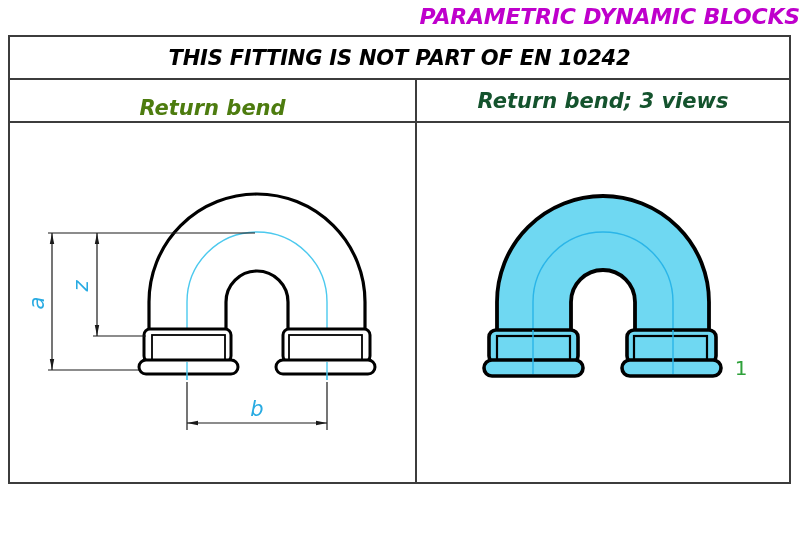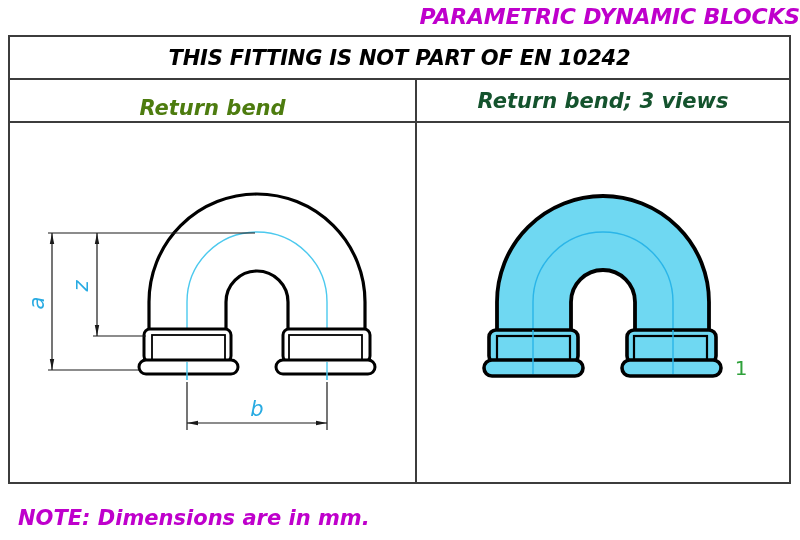--- a/index.html
+++ b/index.html
@@ -112,14 +112,13 @@
       <rect x="497" y="336" width="73" height="24" fill="none" stroke="#000000" stroke-width="2.2"></rect>
       <rect x="634" y="336" width="73" height="24" fill="none" stroke="#000000" stroke-width="2.2"></rect>
       <rect x="484" y="360" width="99" height="16" rx="8" fill="#6fd8f2" stroke="#000000" stroke-width="3.6"></rect>
       <rect x="622" y="360" width="99" height="16" rx="8" fill="#6fd8f2" stroke="#000000" stroke-width="3.6"></rect>
       <line x1="533" y1="330" x2="533" y2="374" stroke="#2ab5e8" stroke-width="1.4"></line>
       <line x1="673" y1="330" x2="673" y2="374" stroke="#2ab5e8" stroke-width="1.4"></line>
     </g>
     <text class="view-num" x="741" y="375" text-anchor="middle">1</text>
   </svg>
 
-  <div class="note">NOTE: Dimensions are in mm.</div>
 </div>
 
 </body></html>

